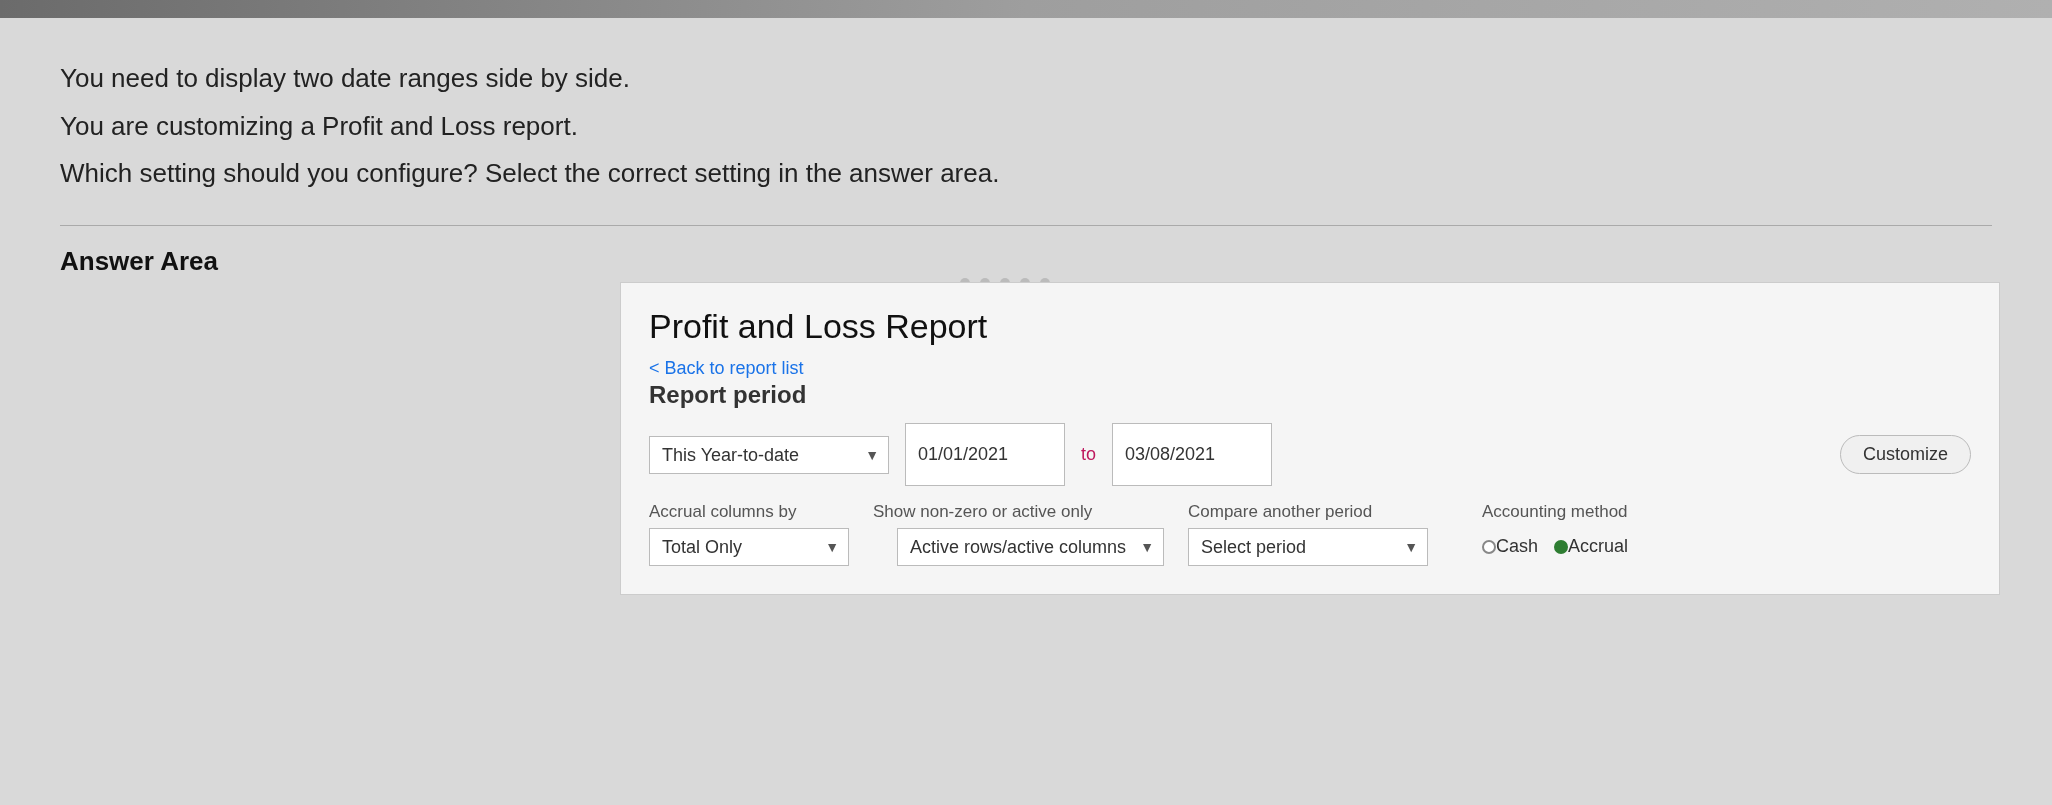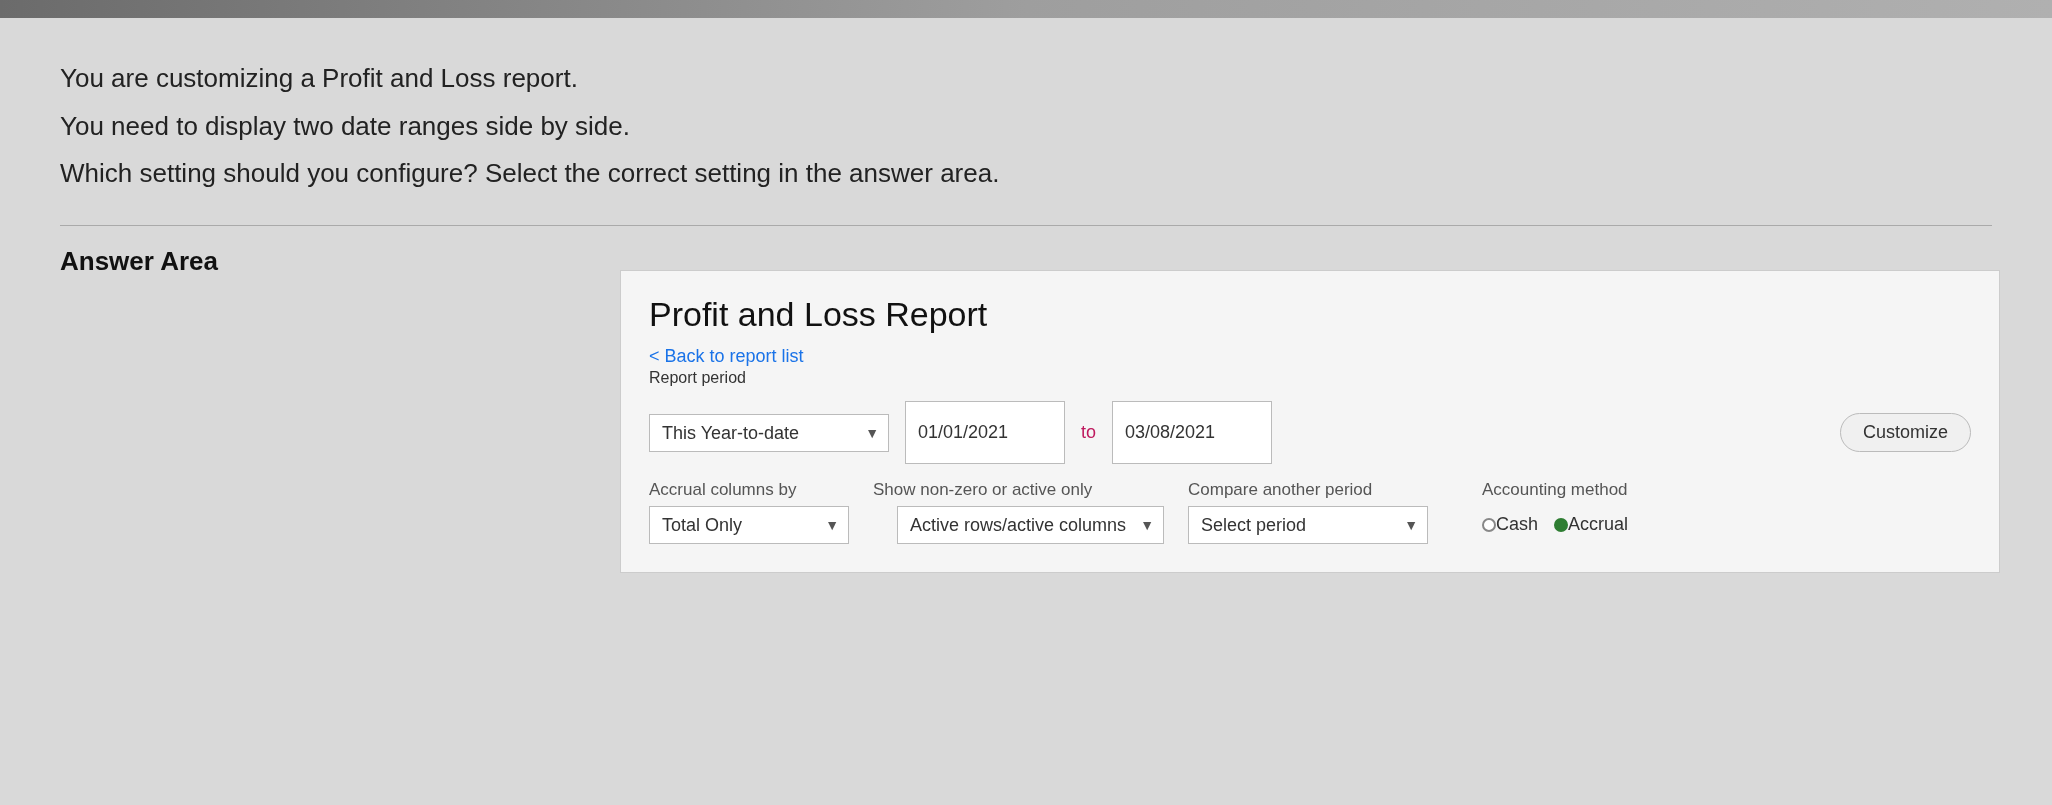--- a/index.html
+++ b/index.html
@@ -43,21 +43,21 @@
     .answer-area-label {
       font-size: 26px;
       font-weight: bold;
       color: #111;
       margin-bottom: 30px;
     }
 
     .report-container {
       position: absolute;
       left: 620px;
-      top: 270px;
+      top: 282px;
       width: 1380px;
       background-color: #f5f5f5;
       border: 1px solid #ccc;
       padding: 24px 28px 28px 28px;
     }
 
     .dots-row {
       position: absolute;
       top: 278px;
       left: 960px;
@@ -83,23 +83,23 @@
       font-size: 18px;
       color: #1a73e8;
       cursor: pointer;
       text-decoration: none;
       display: inline-flex;
       align-items: center;
       gap: 4px;
     }
 
     .report-period-label {
-      font-size: 16px;
-      color: #333;
-      font-weight: 400;
+      font-size: 24px;
+      color: #333;
+      font-weight: 700;
       margin-top: 2px;
       margin-bottom: 14px;
     }
 
     .controls-row-1 {
       display: flex;
       align-items: center;
       gap: 16px;
       margin-bottom: 16px;
     }
@@ -224,22 +224,22 @@
       align-items: center;
       margin-left: 24px;
     }
   </style>
 </head>
 <body>
 
 <div class="top-bar"></div>
 
 <div class="content-area">
+  <p class="question-text">You need to display two date ranges side by side.</p>
   <p class="question-text">You are customizing a Profit and Loss report.</p>
-  <p class="question-text">You need to display two date ranges side by side.</p>
   <p class="question-text">Which setting should you configure? Select the correct setting in the answer area.</p>
 
   <hr class="divider">
 
   <div class="answer-area-label">Answer Area</div>
 </div>
 
 <div class="dots-row">
   <div class="dot"></div>
   <div class="dot"></div>

